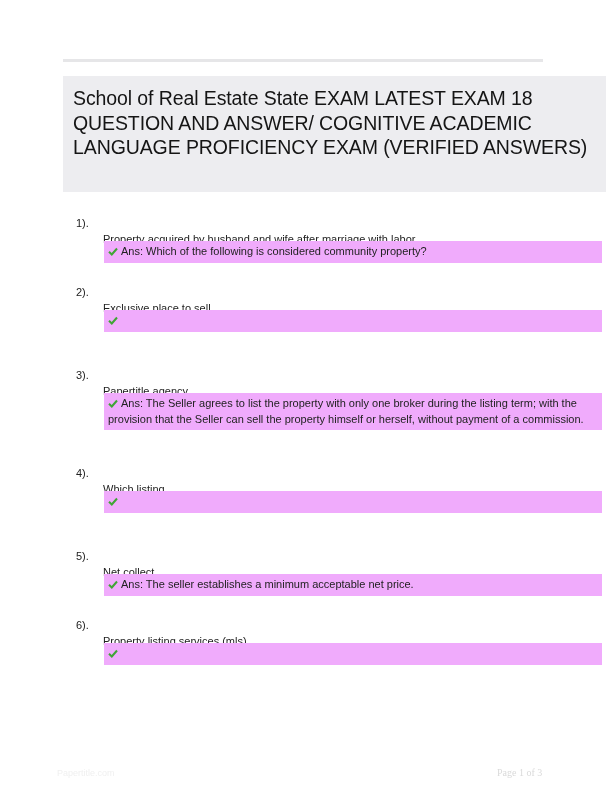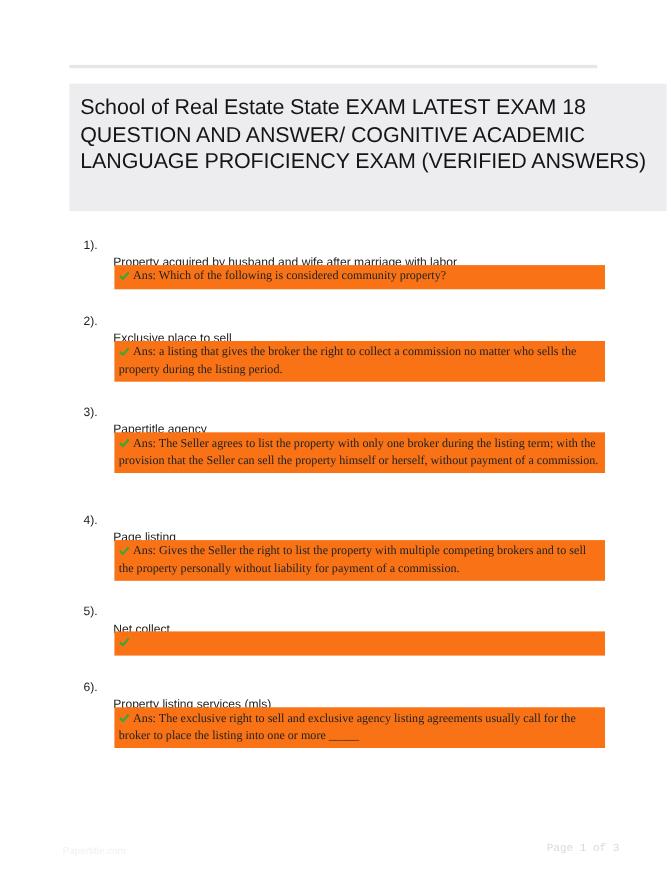--- a/index.html
+++ b/index.html
@@ -19,33 +19,33 @@
     letter-spacing: -0.1px;
   }
   .qa { position: absolute; left: 0; width: 606px; }
   .q-num {
     position: absolute; left: 76px; top: 0; font-size: 11px; color: #222;
   }
   .q-text {
     position: absolute; left: 103px; top: 16px; font-size: 11px; color: #222;
   }
   .ans-box {
-    position: absolute; left: 104px; width: 446px; background: #f97316;
+    position: absolute; left: 104px; width: 498px; background: #f0abfc;
     box-sizing: border-box; padding: 3px 6px 3px 4px;
-    font-size: 11px; line-height: 15.5px; color: #222; font-family: Liberation Serif, serif;
+    font-size: 11px; line-height: 15.5px; color: #222;
   }
   .check {
     display: inline-block; width: 10px; height: 9px; margin-right: 3px; vertical-align: -1px;
   }
   .footer-left {
     position: absolute; left: 57px; top: 768px; font-size: 9px; color: #f0f0f0;
   }
   .footer-right {
     position: absolute; left: 497px; top: 767px; font-size: 10px; color: #dadada;
-    font-family: Liberation Mono, monospace;
+    font-family: Liberation Serif, serif;
   }
 </style>
 </head>
 <body>
 
 <div class="top-rule"></div>
 
 <div class="title-box">
   <h1 class="title-text">School of Real Estate State EXAM LATEST EXAM 18 QUESTION AND ANSWER/ COGNITIVE ACADEMIC LANGUAGE PROFICIENCY EXAM (VERIFIED ANSWERS)</h1>
 </div>
@@ -59,58 +59,58 @@
       </svg><span>Ans: Which of the following is considered community property?</span>
   </div>
 </div>
 
 <div class="qa" style="top:286px;">
   <span class="q-num">2).</span>
   <span class="q-text">Exclusive place to sell</span>
   <div class="ans-box" style="top:24px;">
     <svg class="check" viewBox="0 0 10 9">
         <path d="M1 4.8 L3.8 7.5 L9 1.5" stroke="#3fa535" stroke-width="2" fill="none"></path>
-      </svg><span>Ans: a listing that gives the broker the right to collect a commission no matter who sells the property during the listing period.</span>
+      </svg>
   </div>
 </div>
 
 <div class="qa" style="top:369px;">
   <span class="q-num">3).</span>
   <span class="q-text">Papertitle agency</span>
   <div class="ans-box" style="top:24px;">
     <svg class="check" viewBox="0 0 10 9">
         <path d="M1 4.8 L3.8 7.5 L9 1.5" stroke="#3fa535" stroke-width="2" fill="none"></path>
       </svg><span>Ans: The Seller agrees to list the property with only one broker during the listing term; with the provision that the Seller can sell the property himself or herself, without payment of a commission.</span>
   </div>
 </div>
 
 <div class="qa" style="top:467px;">
   <span class="q-num">4).</span>
-  <span class="q-text">Page listing</span>
+  <span class="q-text">Which listing</span>
   <div class="ans-box" style="top:24px;">
     <svg class="check" viewBox="0 0 10 9">
         <path d="M1 4.8 L3.8 7.5 L9 1.5" stroke="#3fa535" stroke-width="2" fill="none"></path>
-      </svg><span>Ans: Gives the Seller the right to list the property with multiple competing brokers and to sell the property personally without liability for payment of a commission.</span>
+      </svg>
   </div>
 </div>
 
 <div class="qa" style="top:550px;">
   <span class="q-num">5).</span>
   <span class="q-text">Net collect</span>
   <div class="ans-box" style="top:24px;">
     <svg class="check" viewBox="0 0 10 9">
         <path d="M1 4.8 L3.8 7.5 L9 1.5" stroke="#3fa535" stroke-width="2" fill="none"></path>
-      </svg>
+      </svg><span>Ans: The seller establishes a minimum acceptable net price.</span>
   </div>
 </div>
 
 <div class="qa" style="top:619px;">
   <span class="q-num">6).</span>
   <span class="q-text">Property listing services (mls)</span>
   <div class="ans-box" style="top:24px;">
     <svg class="check" viewBox="0 0 10 9">
         <path d="M1 4.8 L3.8 7.5 L9 1.5" stroke="#3fa535" stroke-width="2" fill="none"></path>
-      </svg><span>Ans: The exclusive right to sell and exclusive agency listing agreements usually call for the broker to place the listing into one or more _____</span>
+      </svg>
   </div>
 </div>
 
 <div class="footer-left">Papertitle.com</div>
 <div class="footer-right">Page 1 of 3</div>
 
 </body></html>

